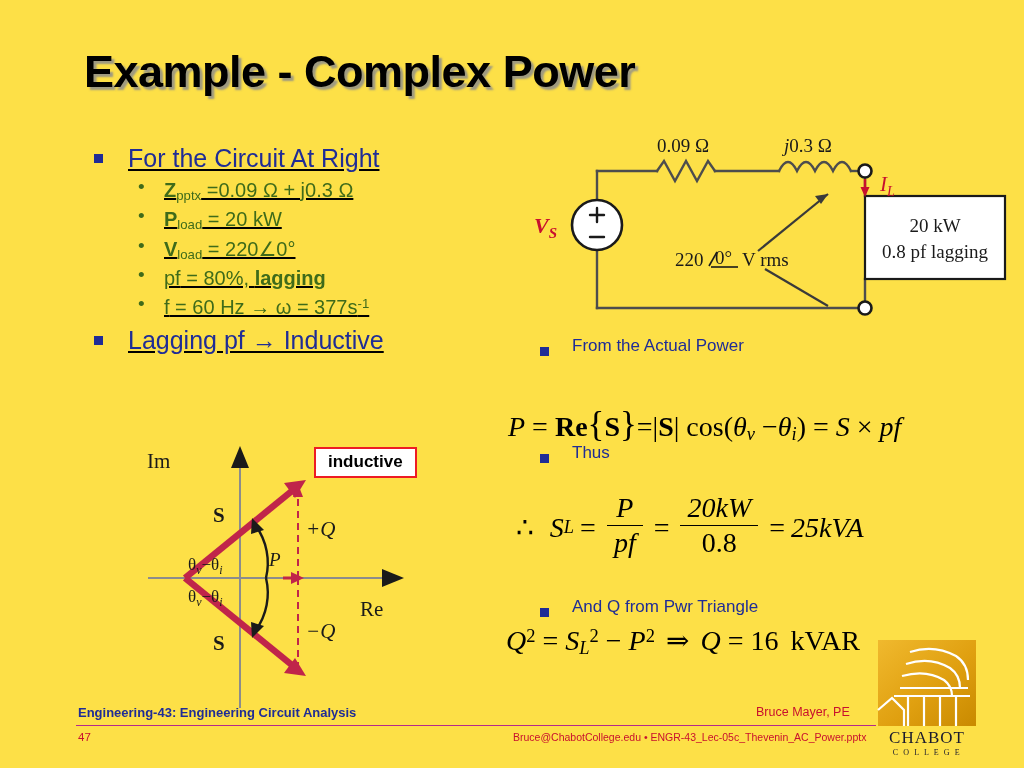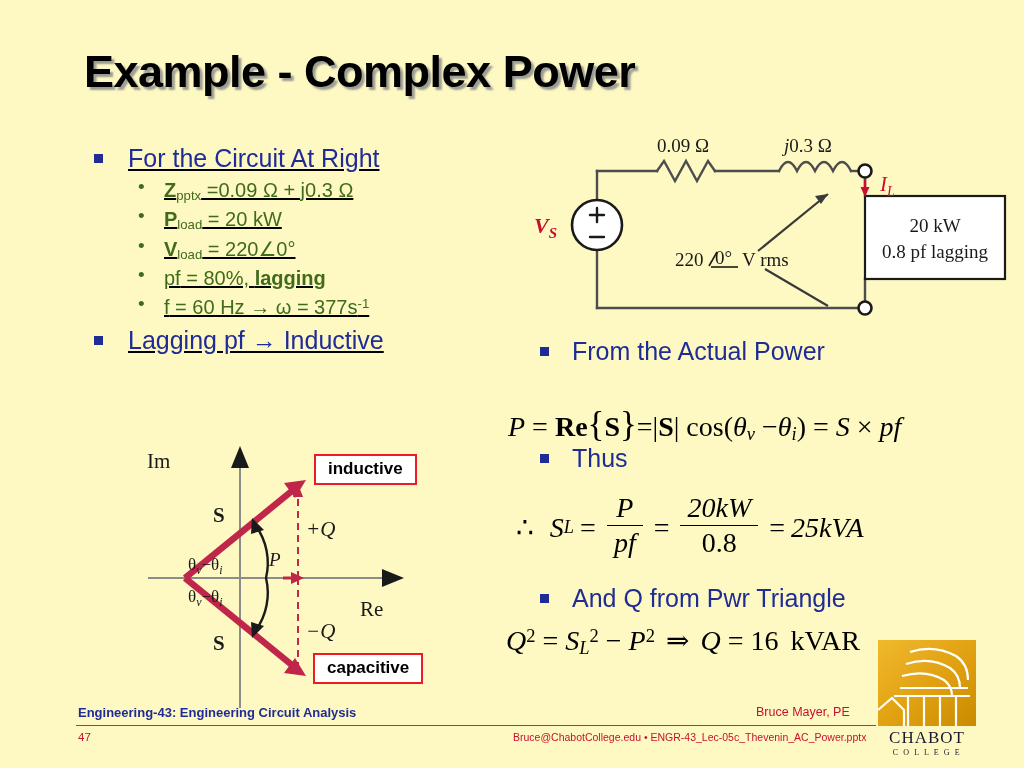--- a/index.html
+++ b/index.html
@@ -9,21 +9,21 @@
     overflow: hidden;
   }
   body {
     font-family: "Liberation Sans", sans-serif;
     position: relative;
   }
   .slide {
     position: absolute;
     left: 0; top: 0;
     width: 1024px; height: 768px;
-    background: #fef9c3;
+    background: #fde047;
   }
 
   
   .title {
     position: absolute;
     left: 84px; top: 46px;
     width: 880px;
     font-size: 45px;
     font-weight: bold;
     color: #000000;
@@ -73,34 +73,34 @@
   }
   .b2 b { font-weight: bold; }
   sub { font-size: 0.66em; vertical-align: -0.22em; }
   sup { font-size: 0.66em; vertical-align: 0.42em; }
 
   
   .bullets-right { position: absolute; left: 530px; top: 336px; width: 490px; }
   .br {
     position: relative;
     color: #1F2C96;
-    font-size: 25px;
+    font-size: 17px;
     padding-left: 42px;
     line-height: 1.2;
     white-space: nowrap;
   }
   .br::before {
     content: "";
     position: absolute;
     left: 10px; top: 11px;
     width: 9px; height: 9px;
     background: #1F2C96;
   }
   .br-thus  { position: absolute; left: 530px; top: 443px; }
-  .br-andq  { position: absolute; left: 530px; top: 583px; text-align: right; }
+  .br-andq  { position: absolute; left: 530px; top: 597px; text-align: right; }
 
   
   .math {
     position: absolute;
     font-family: "Liberation Serif", "DejaVu Serif", serif;
     color: #000000;
     white-space: nowrap;
   }
   .mi { font-style: italic; }
   .mb { font-weight: bold; font-style: normal; }
@@ -132,21 +132,21 @@
     position: absolute;
     border: 2.5px solid #ED1C24;
     background: #ffffff;
     font-size: 17px;
     font-weight: bold;
     color: #000000;
     padding: 4px 12px 5px 12px;
     line-height: 1.05;
     white-space: nowrap;
   }
-  .tag-ind { left: 206px; top: 16px; }
+  .tag-ind { left: 206px; top: 9px; }
   .tag-cap { left: 205px; top: 215px; }
 
   
   .footer-rule {
     position: absolute;
     left: 76px; top: 725px;
     width: 800px; height: 0;
     border-top: 1.3px solid #B42A8C;
   }
   .foot-left {
@@ -370,21 +370,20 @@
 
       <text x="80" y="132" font-family="Liberation Serif, serif" font-size="17" fill="#1a1a1a">θ<tspan font-size="12" font-style="italic" dy="4">v</tspan><tspan dy="-4">−</tspan>θ<tspan font-size="12" font-style="italic" dy="4">i</tspan></text>
       <text x="80" y="164" font-family="Liberation Serif, serif" font-size="17" fill="#1a1a1a">θ<tspan font-size="12" font-style="italic" dy="4">v</tspan><tspan dy="-4">−</tspan>θ<tspan font-size="12" font-style="italic" dy="4">i</tspan></text>
 
       <text x="161" y="128" font-family="Liberation Serif, serif" font-size="19" font-style="italic" fill="#1a1a1a">P</text>
       <text x="198" y="98" font-family="Liberation Serif, serif" font-size="21" font-style="italic" fill="#1a1a1a">+Q</text>
       <text x="198" y="200" font-family="Liberation Serif, serif" font-size="21" font-style="italic" fill="#1a1a1a">−Q</text>
     </svg>
 
     <div class="tagbox tag-ind">inductive</div>
-    <div class="tagbox tag-cap">capacitive</div>
   </div>
 
   <div class="foot-left">Engineering-43: Engineering Circuit Analysis</div>
   <div class="foot-right">Bruce Mayer, PE</div>
   <div class="footer-rule"></div>
   <div class="foot-page">47</div>
   <div class="foot-email">Bruce@ChabotCollege.edu  • ENGR-43_Lec-05c_Thevenin_AC_Power.pptx</div>
 
   <div class="logo">
     <svg width="110" height="118" viewBox="0 0 110 118">

